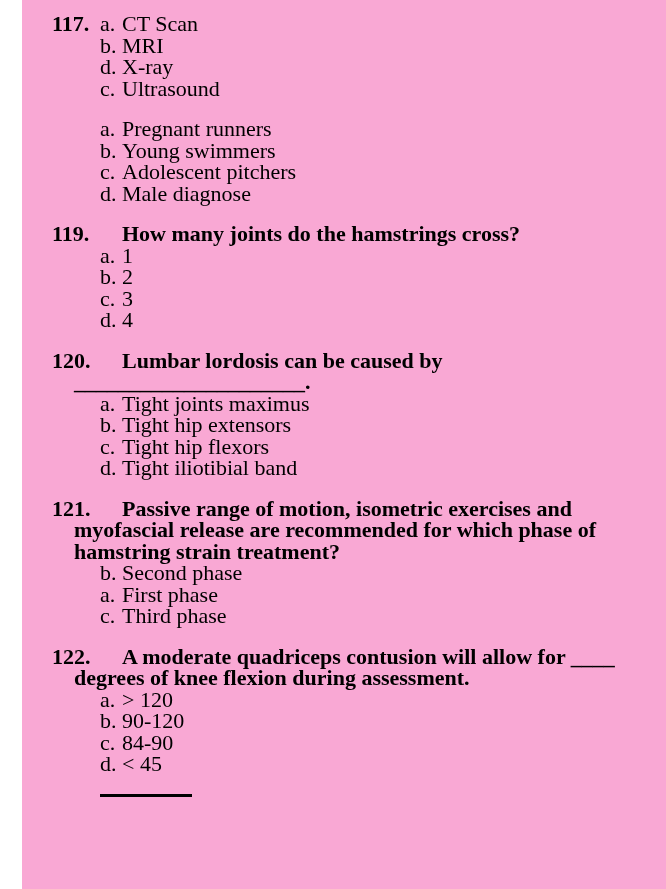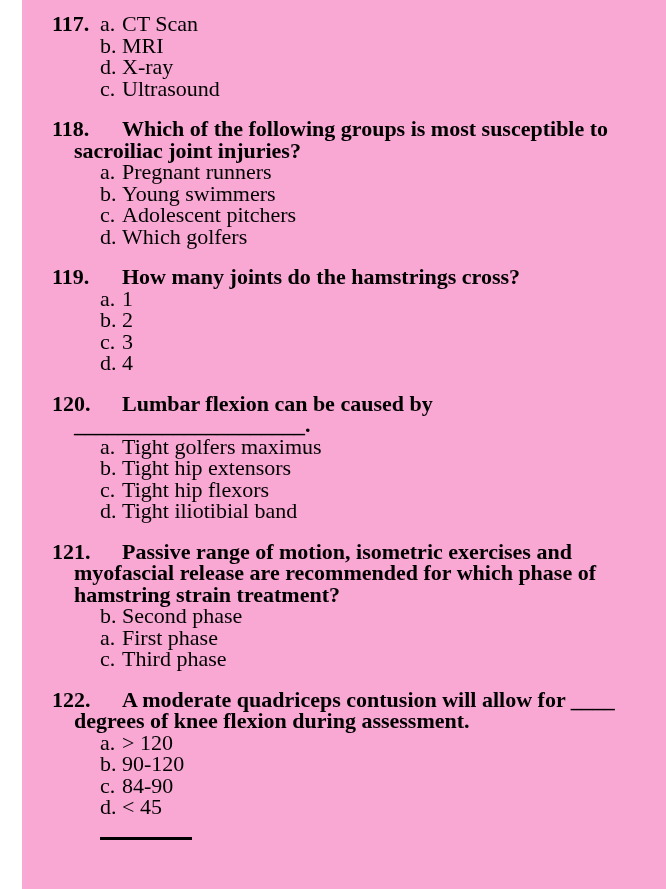--- a/index.html
+++ b/index.html
@@ -76,38 +76,35 @@
     <span class="opt-letter">d.</span><span class="opt-text">X-ray</span>
   </div>
 
   <div class="option">
     <span class="opt-letter">c.</span><span class="opt-text">Ultrasound</span>
   </div>
 </div>
   </div>
 
   <div class="question">
-    <div class="q-head">
-      <span class="q-num">118.</span><span class="q-text">Which of the following groups is most susceptible to sacroiliac joint injuries?</span>
-    </div>
     <div class="options">
   <div class="option">
     <span class="opt-letter">a.</span><span class="opt-text">Pregnant runners</span>
   </div>
 
   <div class="option">
     <span class="opt-letter">b.</span><span class="opt-text">Young swimmers</span>
   </div>
 
   <div class="option">
     <span class="opt-letter">c.</span><span class="opt-text">Adolescent pitchers</span>
   </div>
 
   <div class="option">
-    <span class="opt-letter">d.</span><span class="opt-text">Which golfers</span>
+    <span class="opt-letter">d.</span><span class="opt-text">Male diagnose</span>
   </div>
 </div>
   </div>
 
   <div class="question">
     <div class="q-head">
       <span class="q-num">119.</span><span class="q-text">How many joints do the hamstrings cross?</span>
     </div>
     <div class="options">
   <div class="option">
@@ -123,25 +120,25 @@
   </div>
 
   <div class="option">
     <span class="opt-letter">d.</span><span class="opt-text">4</span>
   </div>
 </div>
   </div>
 
   <div class="question">
     <div class="q-head">
-      <span class="q-num">120.</span><span class="q-text">Lumbar flexion can be caused by _____________________.</span>
+      <span class="q-num">120.</span><span class="q-text">Lumbar lordosis can be caused by _____________________.</span>
     </div>
     <div class="options">
   <div class="option">
-    <span class="opt-letter">a.</span><span class="opt-text">Tight golfers maximus</span>
+    <span class="opt-letter">a.</span><span class="opt-text">Tight joints maximus</span>
   </div>
 
   <div class="option">
     <span class="opt-letter">b.</span><span class="opt-text">Tight hip extensors</span>
   </div>
 
   <div class="option">
     <span class="opt-letter">c.</span><span class="opt-text">Tight hip flexors</span>
   </div>
 

